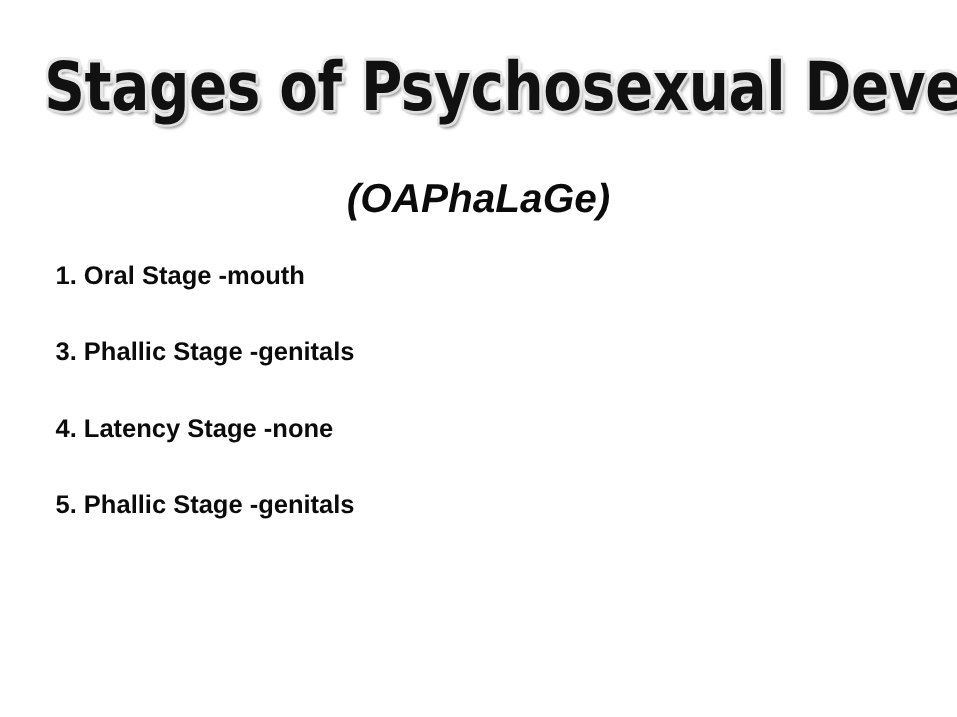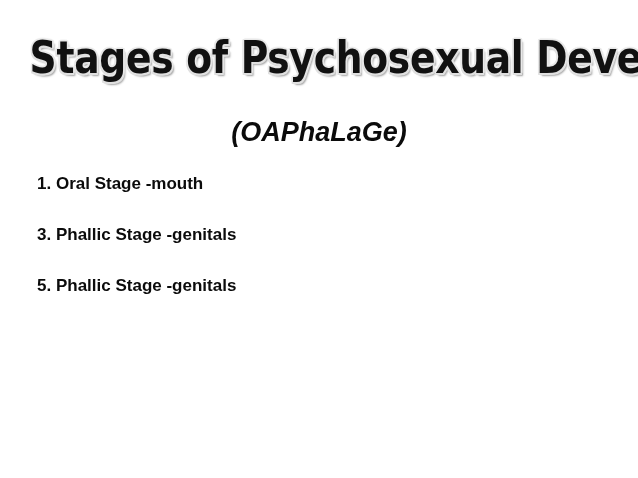--- a/index.html
+++ b/index.html
@@ -121,18 +121,22 @@
   <ul class="stage-list">
     <li class="stage-item">
       <span class="stage-num">1. </span>
       <span class="stage-text">Oral Stage -mouth</span>
     </li>
     <li class="stage-item">
       <span class="stage-num">3. </span>
       <span class="stage-text">Phallic Stage -genitals</span>
     </li>
     <li class="stage-item">
+      <span class="stage-num">4. </span>
+      <span class="stage-text">Latency Stage -none</span>
+    </li>
+    <li class="stage-item">
       <span class="stage-num">5. </span>
       <span class="stage-text">Phallic Stage -genitals</span>
     </li>
   </ul>
 
 </div>
 
 </body></html>

